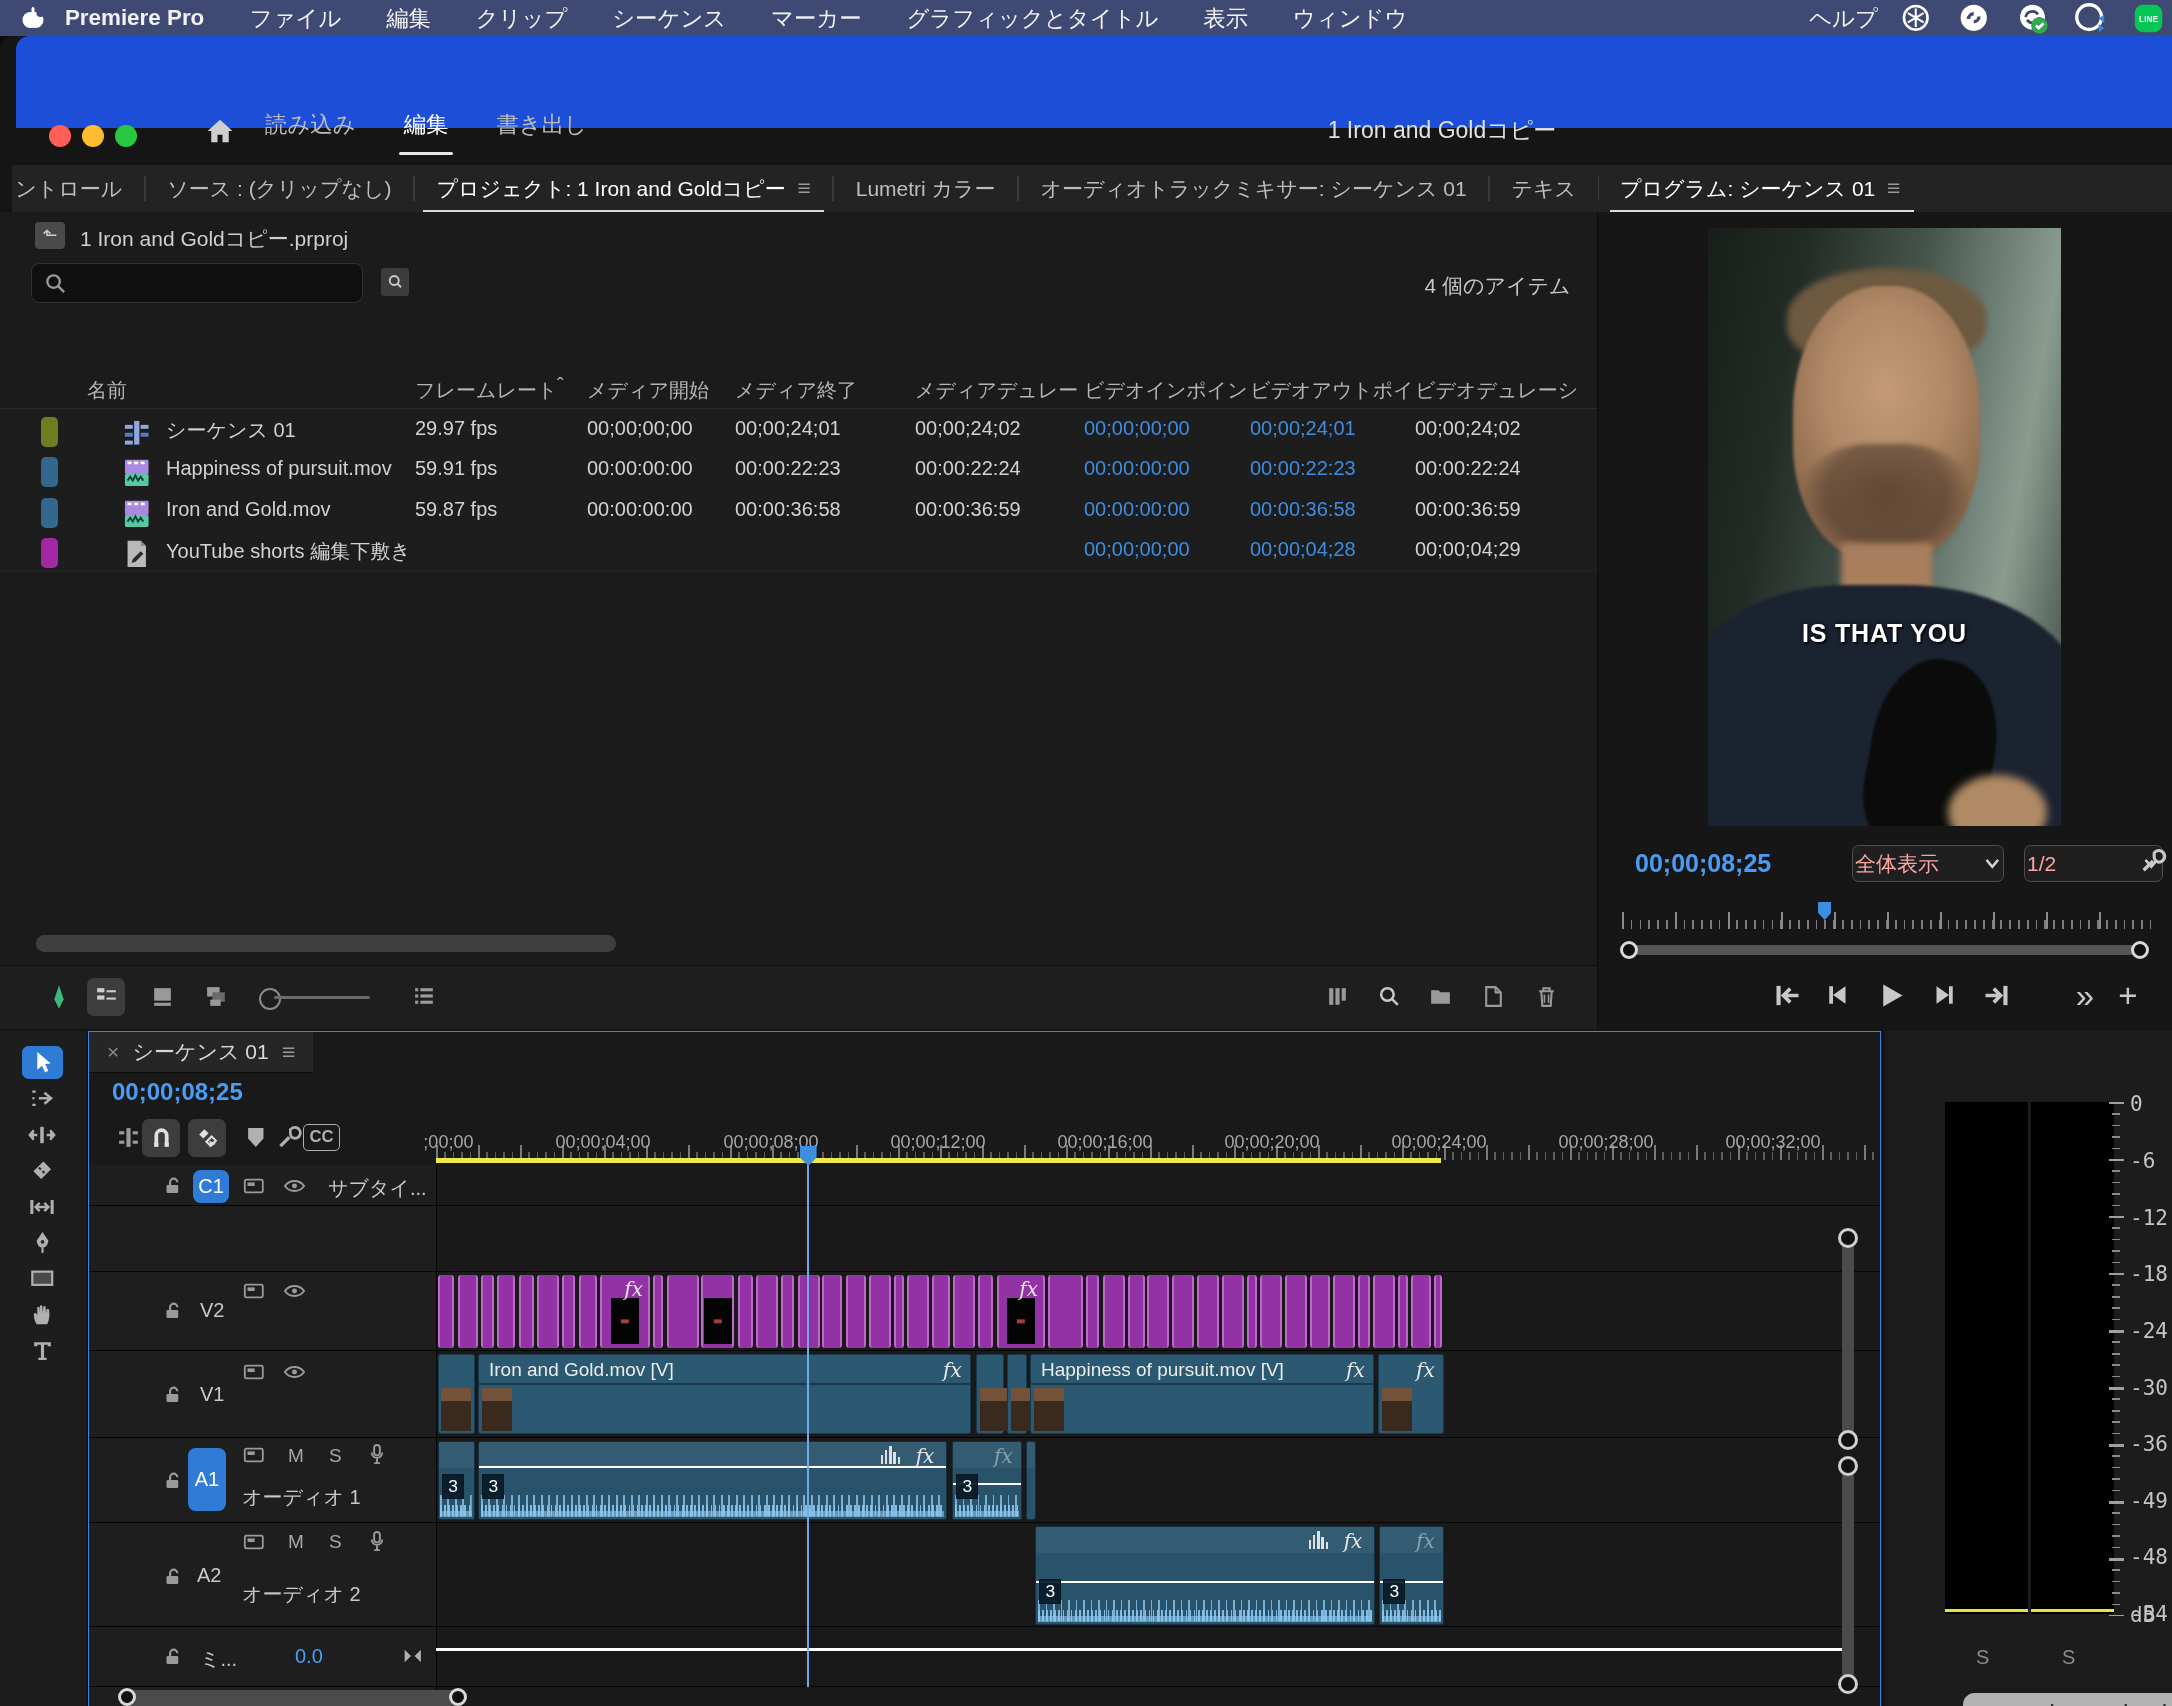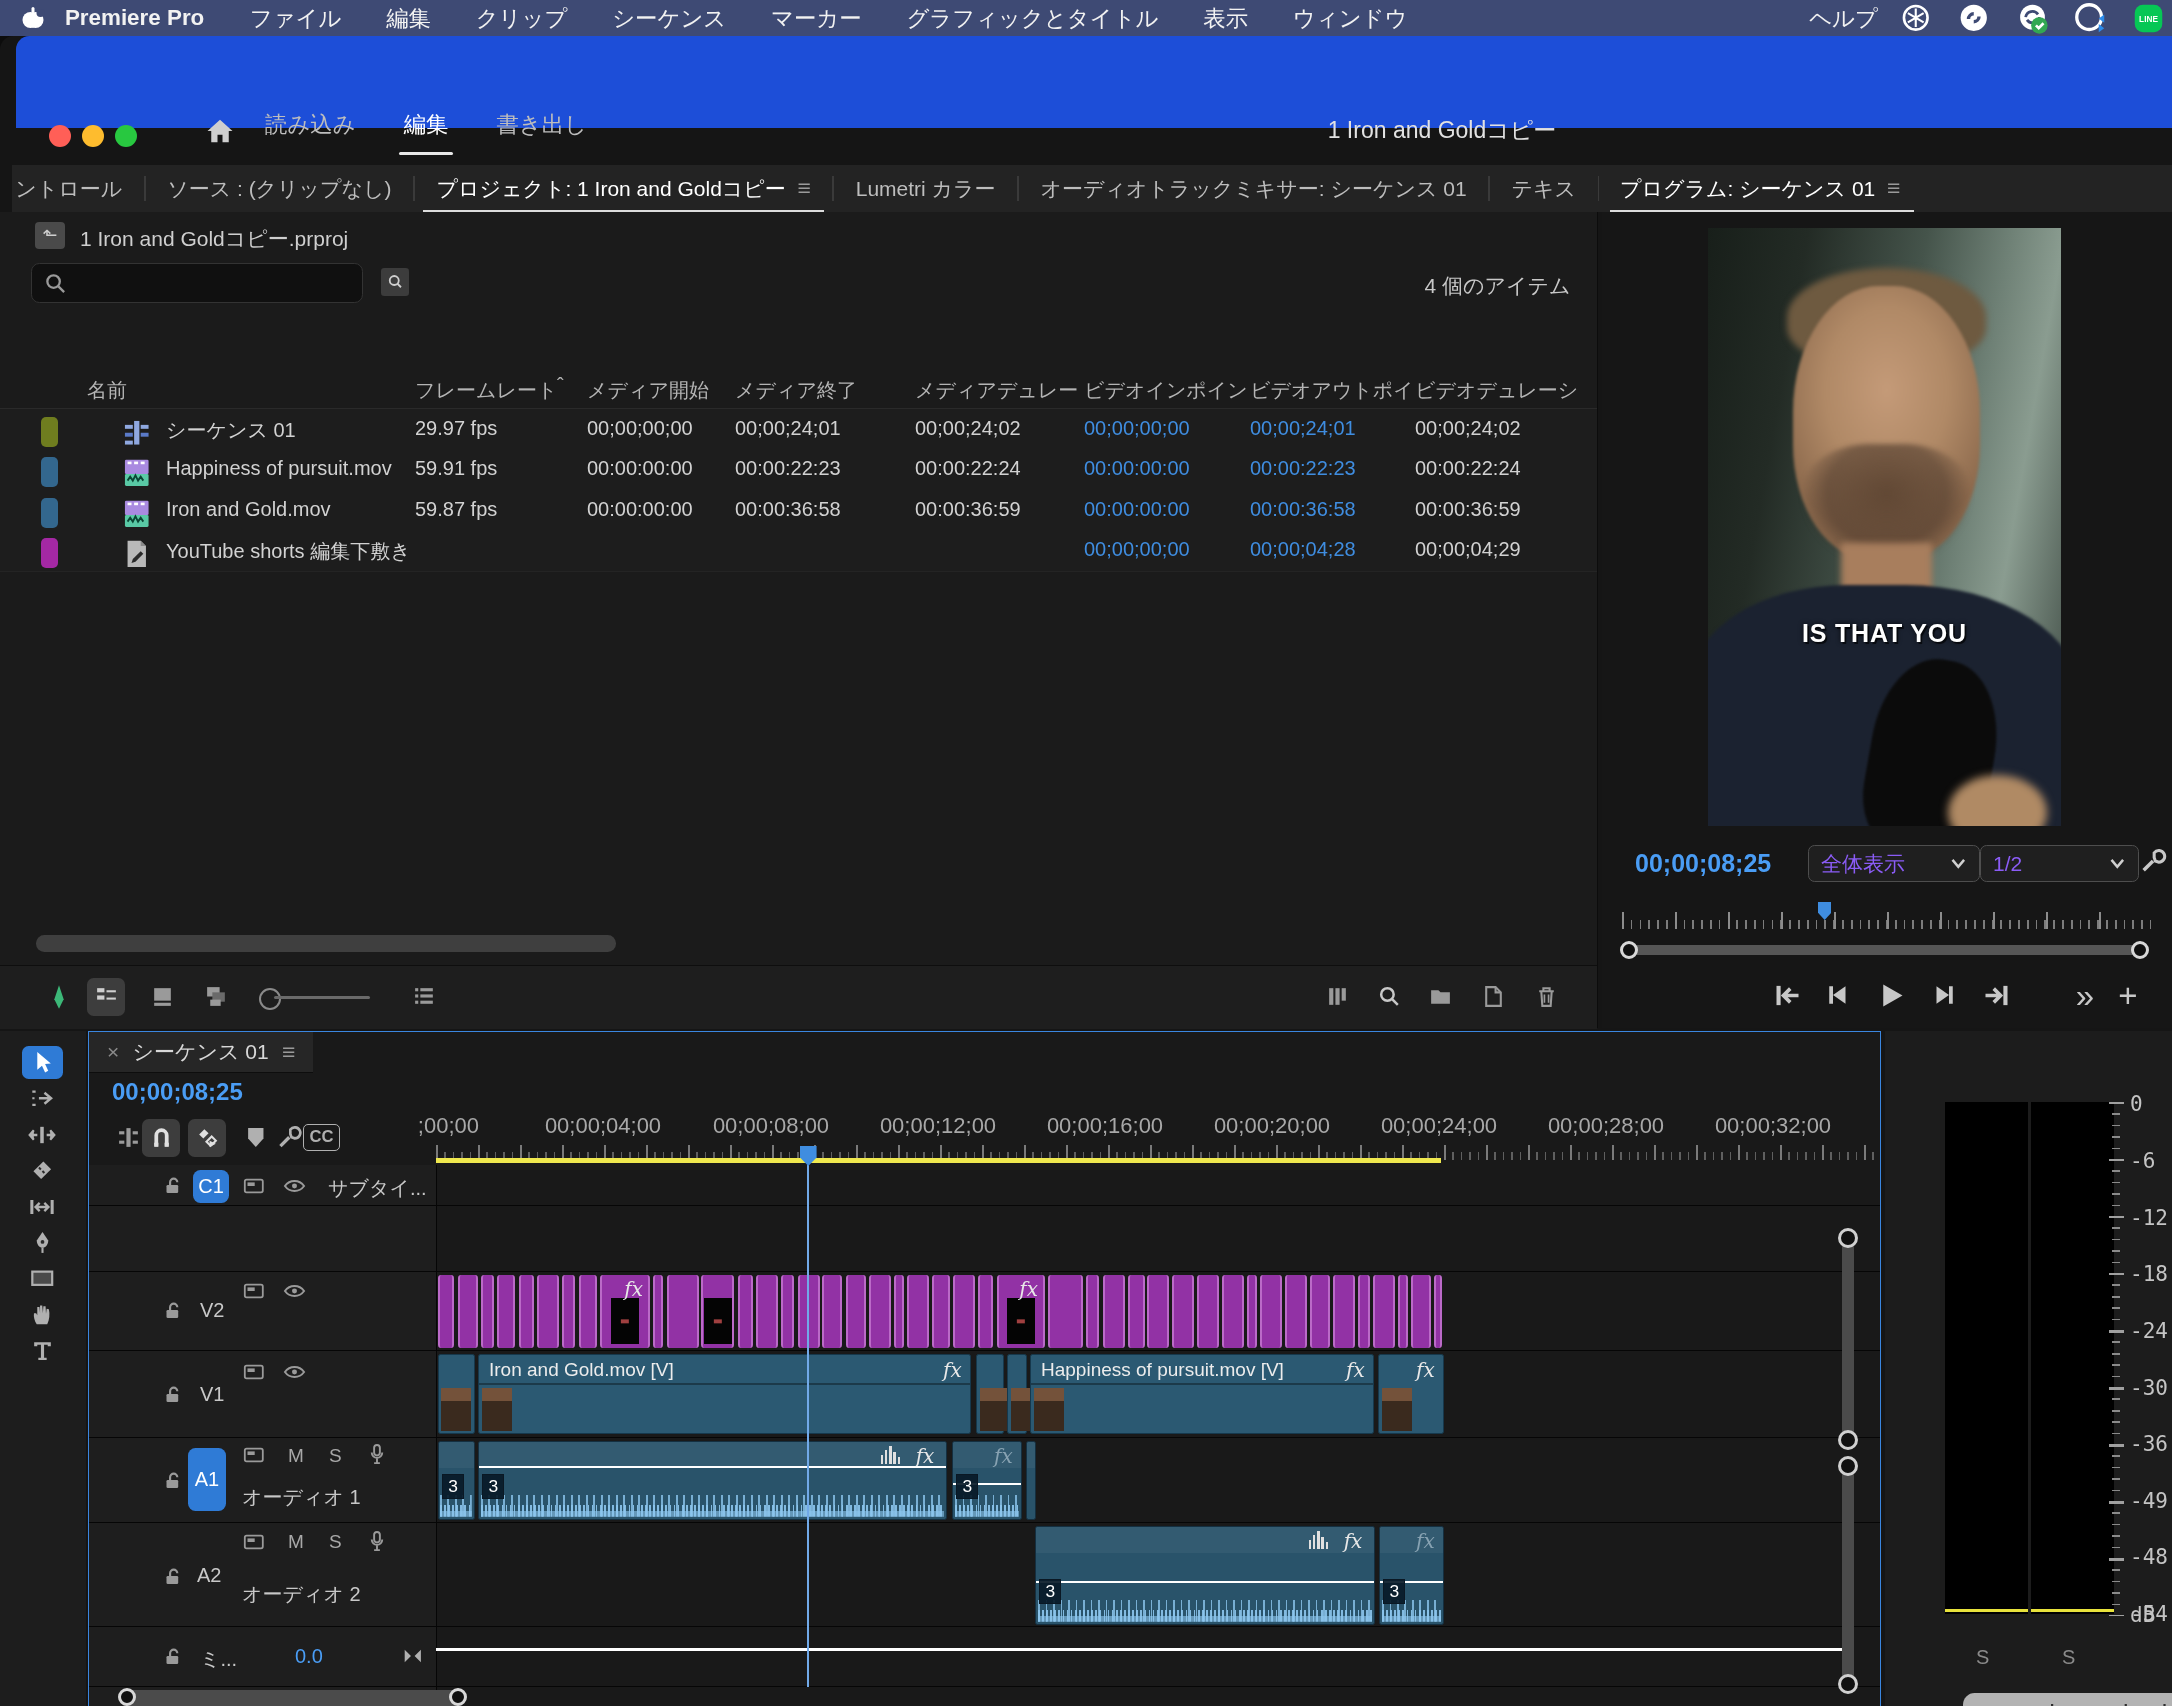--- a/index.html
+++ b/index.html
@@ -63,21 +63,21 @@
   .v-face{position:absolute;left:85px;top:58px;width:187px;height:274px;background:radial-gradient(60% 55% at 50% 38%,#c49a78 0%,#b08966 55%,#8e6b4e 100%);border-radius:46% 46% 42% 42%;filter:blur(1.7px);}
   .v-beard{position:absolute;left:93px;top:216px;width:171px;height:124px;background:radial-gradient(50% 60% at 50% 40%,rgba(90,66,48,.9),rgba(70,52,40,.55) 70%,transparent);border-radius:40%;filter:blur(2.5px);}
   .v-shirt{position:absolute;left:-16.6px;top:357px;width:390px;height:249px;background:#1b2230;border-radius:40% 45% 0 0;filter:blur(1.7px);}
   .v-neck{position:absolute;left:133px;top:315px;width:91px;height:66px;background:#a87e5d;filter:blur(3.3px);}
   .v-mic{position:absolute;left:162px;top:431px;width:124px;height:191px;background:#0b0b0b;border-radius:46% 46% 30% 30%;transform:rotate(10deg);filter:blur(0.8px);}
   .v-hand{position:absolute;left:240px;top:547px;width:99px;height:75px;background:#b08a64;border-radius:50%;filter:blur(4.1px);}
   .v-cap{position:absolute;left:0;width:100%;top:391px;text-align:center;font-size:25px;font-weight:bold;color:#fff;
     letter-spacing:0.8px;text-shadow:0 0 5px rgba(0,0,0,.8),1.7px 1.7px 0 rgba(0,0,0,.6);}
   .prog-tc{position:absolute;left:33px;top:637px;font-size:25px;font-weight:bold;color:#4a9df5;}
   .dd{position:absolute;top:633px;height:35px;background:#1f1f1f;border:1.7px solid #4e4e4e;border-radius:6.6px;
-    font-size:21px;color:#8b5cf6;display:flex;align-items:center;justify-content:space-between;padding:0 12px;}
+    font-size:21px;color:#fca5a5;display:flex;align-items:center;justify-content:space-between;padding:0 2px;margin-left:44px;}
   .miniruler{position:absolute;left:20px;top:695px;width:529px;height:21.6px;}
   .mr-minor{position:absolute;left:0;right:0;bottom:0;height:9px;background:repeating-linear-gradient(90deg,#7c7c7c 0 1.7px,transparent 1.7px 8.8px);}
   .mr-major{position:absolute;left:0;right:0;bottom:0;height:16.6px;background:repeating-linear-gradient(90deg,#8c8c8c 0 1.7px,transparent 1.7px 53px);}
   .mr-ph{position:absolute;left:196px;top:-5px;width:13.3px;height:18px;background:#3f8de0;clip-path:polygon(0 0,100% 0,100% 60%,50% 100%,0 60%);}
   .prog-scroll{position:absolute;left:21.6px;top:733px;width:522px;height:10px;background:#565656;border-radius:5px;}
   .dotend{position:absolute;top:-4.1px;width:18px;height:18px;border-radius:50%;background:#101010;border:3.3px solid #d8d8d8;box-sizing:border-box;}
   .transport{position:absolute;left:0;top:759px;width:570px;height:50px;}
   .tbtn{position:absolute;top:5px;width:38px;height:38px;display:flex;align-items:center;justify-content:center;color:#c8c8c8;}
   .tglyph{font-size:33px;color:#c8c8c8;line-height:33px;}
   
@@ -96,21 +96,21 @@
   
   .timeline{position:absolute;left:88px;top:995px;width:1793px;height:701px;background:#191919;
     border:1.7px solid #3a86e0;box-sizing:border-box;}
   .tl-tab{position:absolute;left:0px;top:0px;height:40px;display:flex;align-items:center;gap:13.3px;background:#262626;
     padding:0 18px;font-size:21px;color:#d8d8d8;border-bottom:0.8px solid #0d0d0d;}
   .tl-tc{position:absolute;left:23px;top:46px;font-size:24px;font-weight:bold;color:#4a9df5;}
   .tl-toolbar{position:absolute;left:0;top:80px;width:347px;height:53px;}
   .tbic{position:absolute;top:6.6px;width:38px;height:38px;display:flex;align-items:center;justify-content:center;}
   .tbic.pressed{background:#3d3d3d;border-radius:6.6px;}
   .ruler{position:absolute;left:347px;top:80px;right:0;height:53px;}
-  .rlabel{position:absolute;top:1px;transform:translateX(-50%);font-size:22px;color:#a8a8a8;white-space:nowrap;}
+  .rlabel{position:absolute;top:20px;transform:translateX(-50%);font-size:18px;color:#a8a8a8;white-space:nowrap;}
   .rt-minor{position:absolute;left:0;right:0;bottom:5px;height:8.3px;background:repeating-linear-gradient(90deg,#5f5f5f 0 1.7px,transparent 1.7px 8.4px);}
   .rt-major{position:absolute;left:0;right:0;bottom:5px;height:15px;background:repeating-linear-gradient(90deg,#7a7a7a 0 1.7px,transparent 1.7px 42px);}
   .workbar{position:absolute;left:347px;top:126px;width:1005px;height:5px;background:#efe84e;}
   .tl-headcol{position:absolute;left:0;top:133px;width:347px;bottom:0;background:#1e1e1e;border-right:1.7px solid #060606;}
   .trackrow{position:absolute;left:0;width:347px;box-sizing:border-box;border-bottom:1.7px solid #060606;}
   .contentrow{position:absolute;left:347px;right:0;box-sizing:border-box;border-bottom:1.7px solid #060606;}
   .badge{position:absolute;background:#2f7bd6;color:#fff;border-radius:7.5px;display:flex;align-items:center;justify-content:center;font-size:20px;}
   .thlabel{position:absolute;font-size:20px;color:#c8c8c8;white-space:nowrap;}
   .ms{position:absolute;font-size:19px;color:#a8a8a8;}
   .playline{position:absolute;width:1.7px;background:#71a9e8;z-index:40;}

